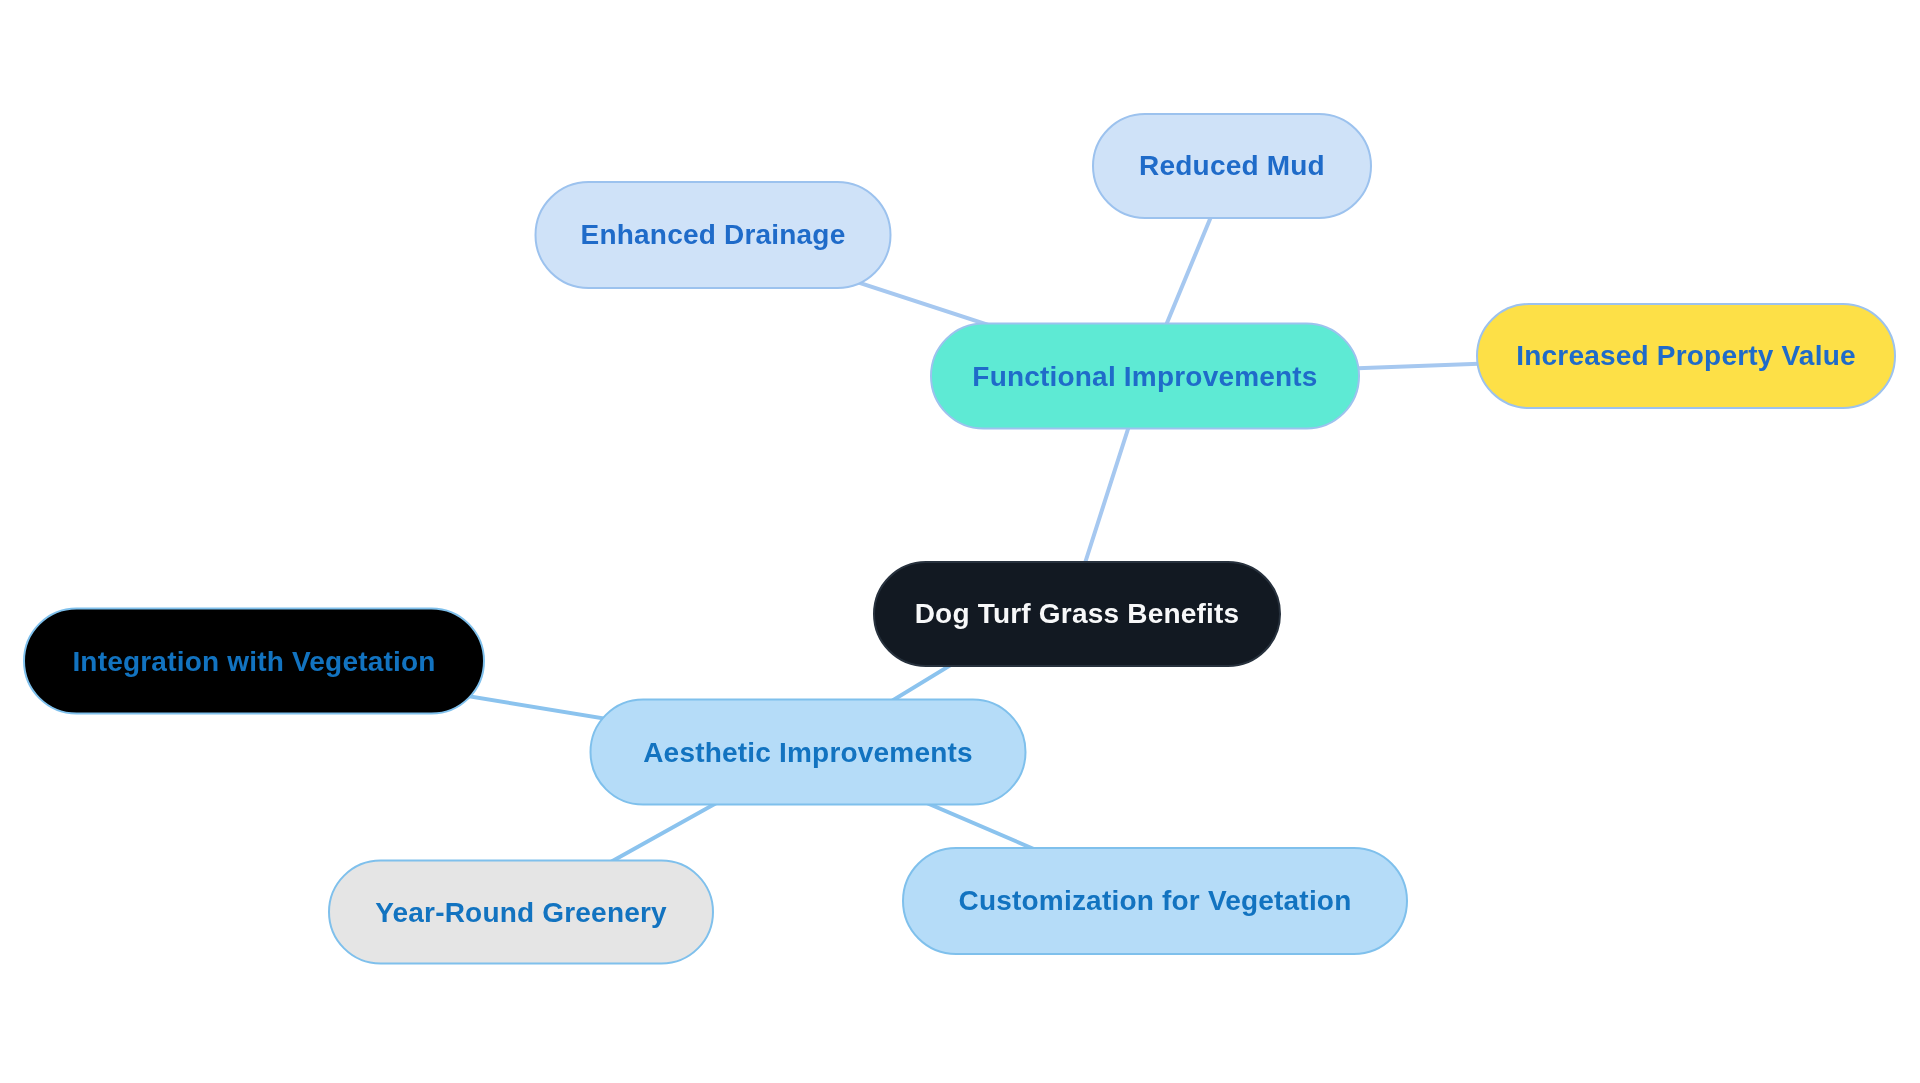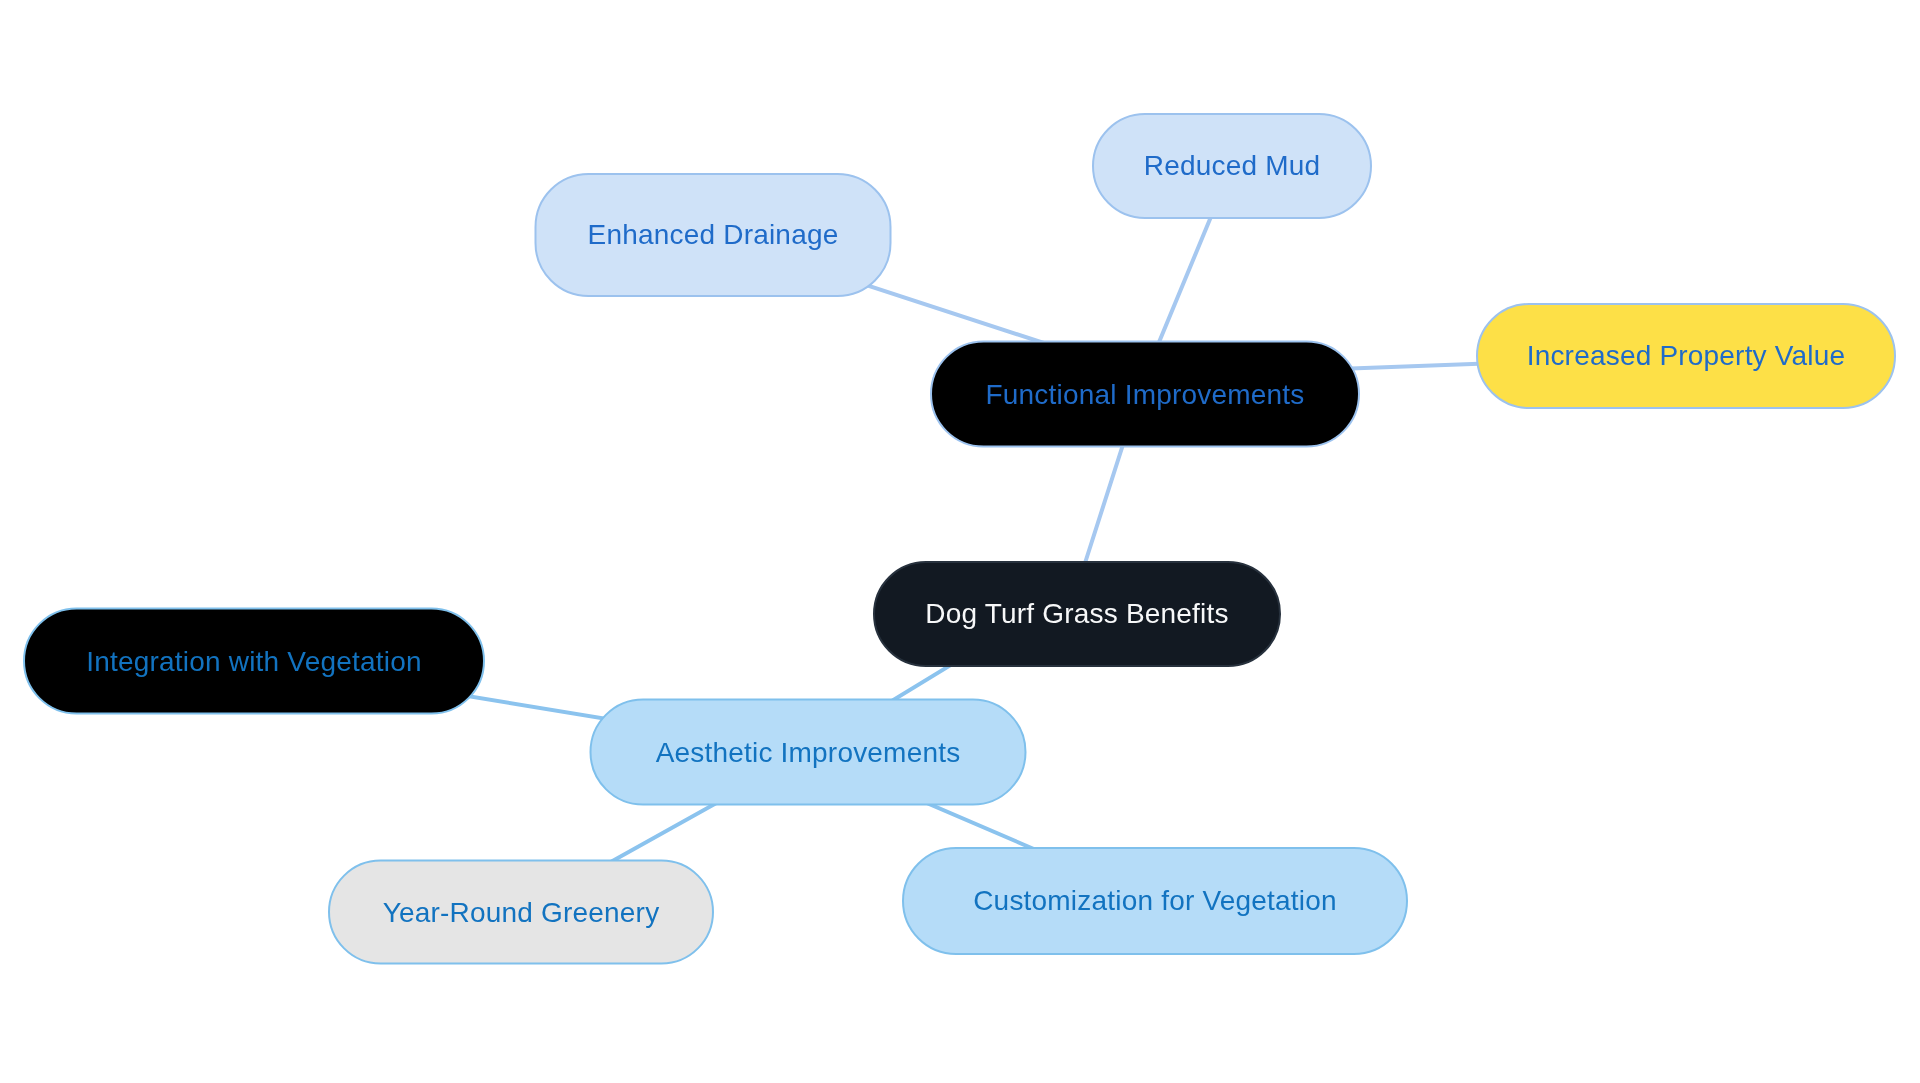--- a/index.html
+++ b/index.html
@@ -31,20 +31,21 @@
     justify-content: center;
     border-radius: 54px;
     box-sizing: border-box;
     border: 2.5px solid transparent;
     transform: translate(-50%, -50%);
     font-size: 28px;
     letter-spacing: 0.2px;
     white-space: nowrap;
     cursor: pointer;
     user-select: none;
+    font-weight: bold;
   }
   .node .label {
     pointer-events: none;
   }
 </style>
 </head>
 <body>
 
 <div class="canvas">
   <svg id="edge-layer" viewBox="0 0 1920 1083" xmlns="http://www.w3.org/2000/svg">
@@ -54,24 +55,24 @@
       <line x1="1145" y1="376" x2="1232" y2="166" stroke="#a6c8f0" stroke-width="4" stroke-linecap="round"></line>
       <line x1="1145" y1="376" x2="1686" y2="356" stroke="#a6c8f0" stroke-width="4" stroke-linecap="round"></line>
       <line x1="808" y1="752" x2="254" y2="661" stroke="#8bc3ee" stroke-width="4" stroke-linecap="round"></line>
       <line x1="808" y1="752" x2="521" y2="912" stroke="#8bc3ee" stroke-width="4" stroke-linecap="round"></line>
       <line x1="808" y1="752" x2="1155" y2="901" stroke="#8bc3ee" stroke-width="4" stroke-linecap="round"></line>
     </svg>
 
   <div class="node" style="left: 1077px; top: 614px; width: 408px; height: 106px; background: rgb(18, 25, 34); border-color: rgb(39, 49, 61); color: rgb(247, 248, 249);">
     <span class="label">Dog Turf Grass Benefits</span>
   </div>
-  <div class="node" style="left: 1145px; top: 376px; width: 430px; height: 107px; background: #000000; border-color: rgb(156, 194, 238); color: rgb(31, 107, 201); margin-top: 18px;">
+  <div class="node" style="left: 1145px; top: 376px; width: 430px; height: 107px; background: #5eead4; border-color: rgb(156, 194, 238); color: rgb(31, 107, 201);">
     <span class="label">Functional Improvements</span>
   </div>
-  <div class="node" style="left: 713px; top: 235px; width: 357px; height: 124px; background: rgb(207, 226, 248); border-color: rgb(156, 194, 238); color: rgb(31, 107, 201);">
+  <div class="node" style="left: 713px; top: 235px; width: 357px; height: 108px; background: rgb(207, 226, 248); border-color: rgb(156, 194, 238); color: rgb(31, 107, 201);">
     <span class="label">Enhanced Drainage</span>
   </div>
   <div class="node" style="left: 1232px; top: 166px; width: 280px; height: 106px; background: rgb(207, 226, 248); border-color: rgb(156, 194, 238); color: rgb(31, 107, 201);">
     <span class="label">Reduced Mud</span>
   </div>
   <div class="node" style="left: 1686px; top: 356px; width: 420px; height: 106px; background: #fde047; border-color: rgb(156, 194, 238); color: rgb(31, 107, 201);">
     <span class="label">Increased Property Value</span>
   </div>
   <div class="node" style="left: 808px; top: 752px; width: 437px; height: 107px; background: rgb(181, 220, 248); border-color: rgb(127, 192, 236); color: rgb(18, 115, 192);">
     <span class="label">Aesthetic Improvements</span>

